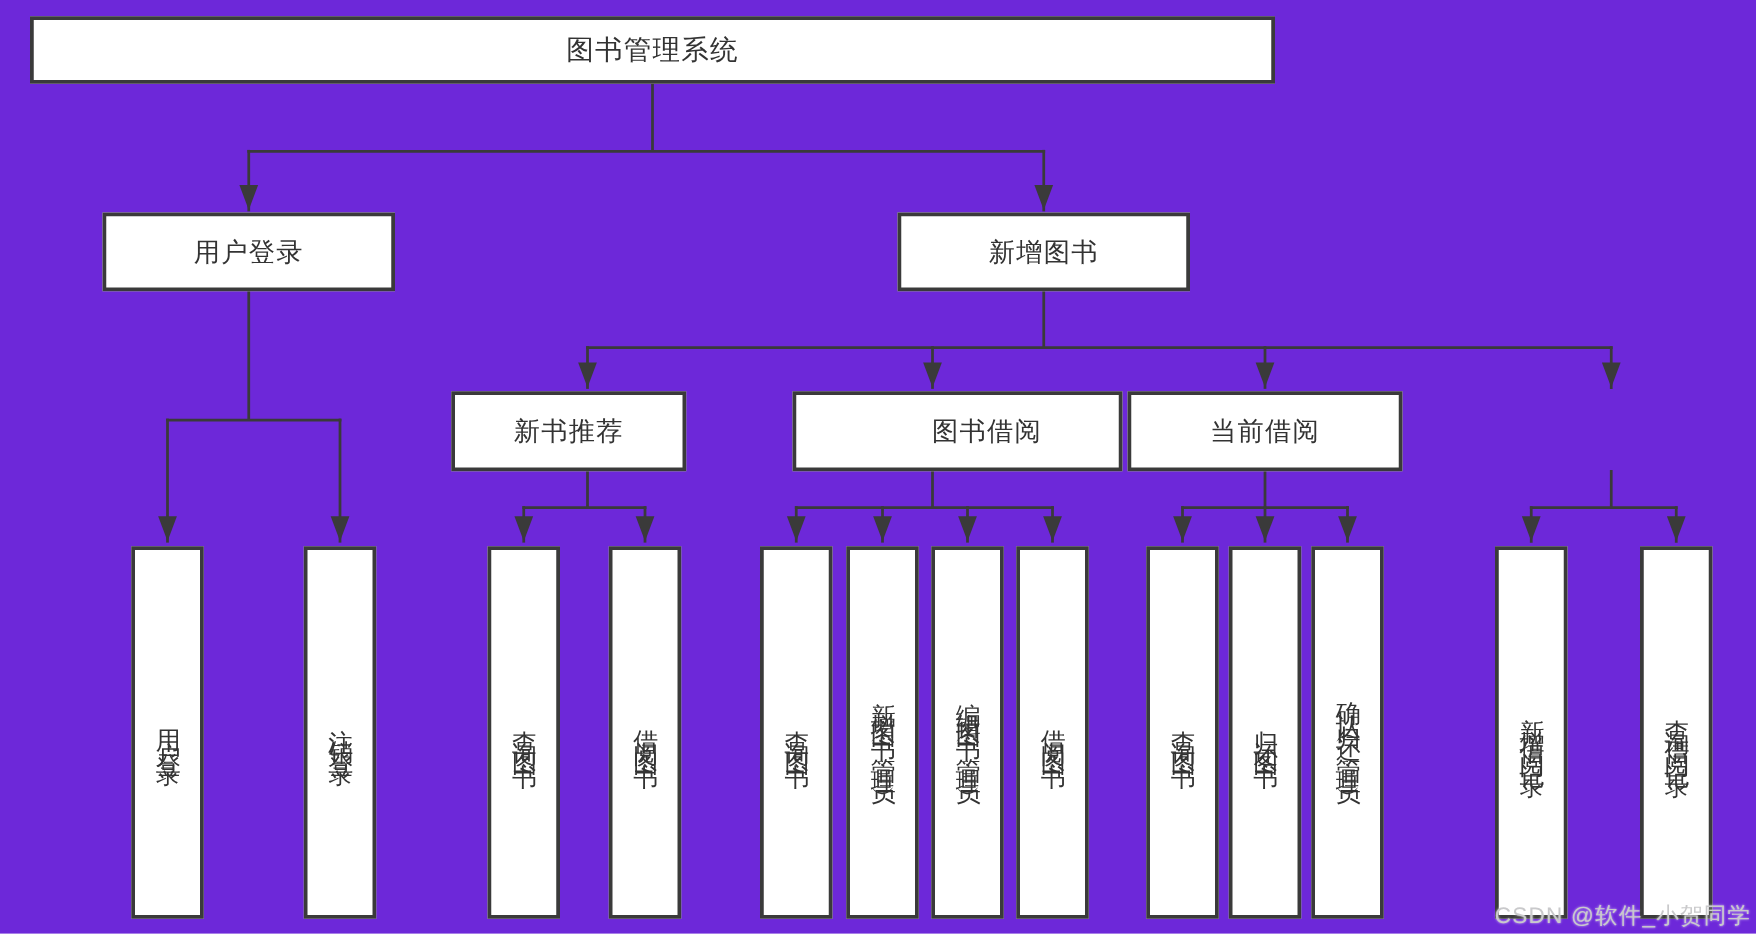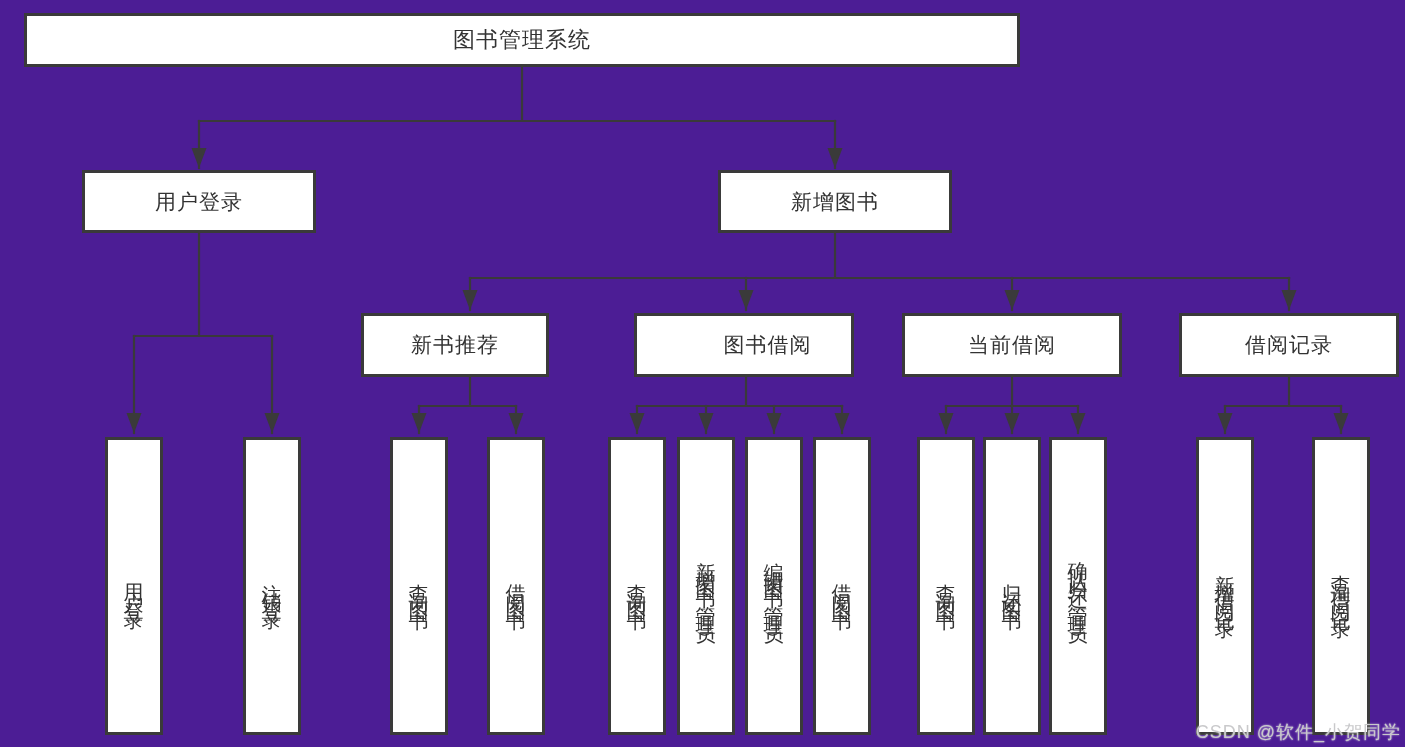--- a/index.html
+++ b/index.html
@@ -5,21 +5,21 @@
   html, body {
     margin: 0;
     padding: 0;
     background: #ffffff;
     font-family: "Liberation Sans", sans-serif;
   }
   .canvas {
     position: relative;
     width: 1405px;
     height: 747px;
-    background: #4c1d95;
+    background: #6d28d9;
     overflow: hidden;
   }
   .connectors {
     position: absolute;
     left: 0;
     top: 0;
     z-index: 1;
   }
   .node, .leaf {
     position: absolute;
@@ -100,23 +100,22 @@
       <line x1="1341" y1="406" x2="1341" y2="433" marker-end="url(#ah)"></line>
     </g>
   </svg>
 
   <div class="node root" style="left:24px; top:13px; width:996px; height:54px;">图书管理系统</div>
 
   <div class="node" style="left:82px; top:170px; width:234px; height:63px;">用户登录</div>
   <div class="node" style="left:718px; top:170px; width:234px; height:63px;">新增图书</div>
 
   <div class="node" style="left:361px; top:313px; width:188px; height:64px;">新书推荐</div>
-  <div class="node" style="left:634px; top:313px; width:220px; height:64px;padding-left:47px;">图书借阅</div>
+  <div class="node" style="left:634px; top:313px; width:264px; height:64px;padding-left:47px;">图书借阅</div>
   <div class="node" style="left:902px; top:313px; width:220px; height:64px;">当前借阅</div>
-  <div class="node" style="left:1179px; top:313px; width:220px; height:64px;">借阅记录</div>
 
   <div class="leaf" style="left:105px; top:437px; width:58px; height:298px;">
     <span>用户登录</span>
   </div>
   <div class="leaf" style="left:243px; top:437px; width:58px; height:298px;">
     <span>注销登录</span>
   </div>
 
   <div class="leaf" style="left:390px; top:437px; width:58px; height:298px;">
     <span>查询图书</span>

